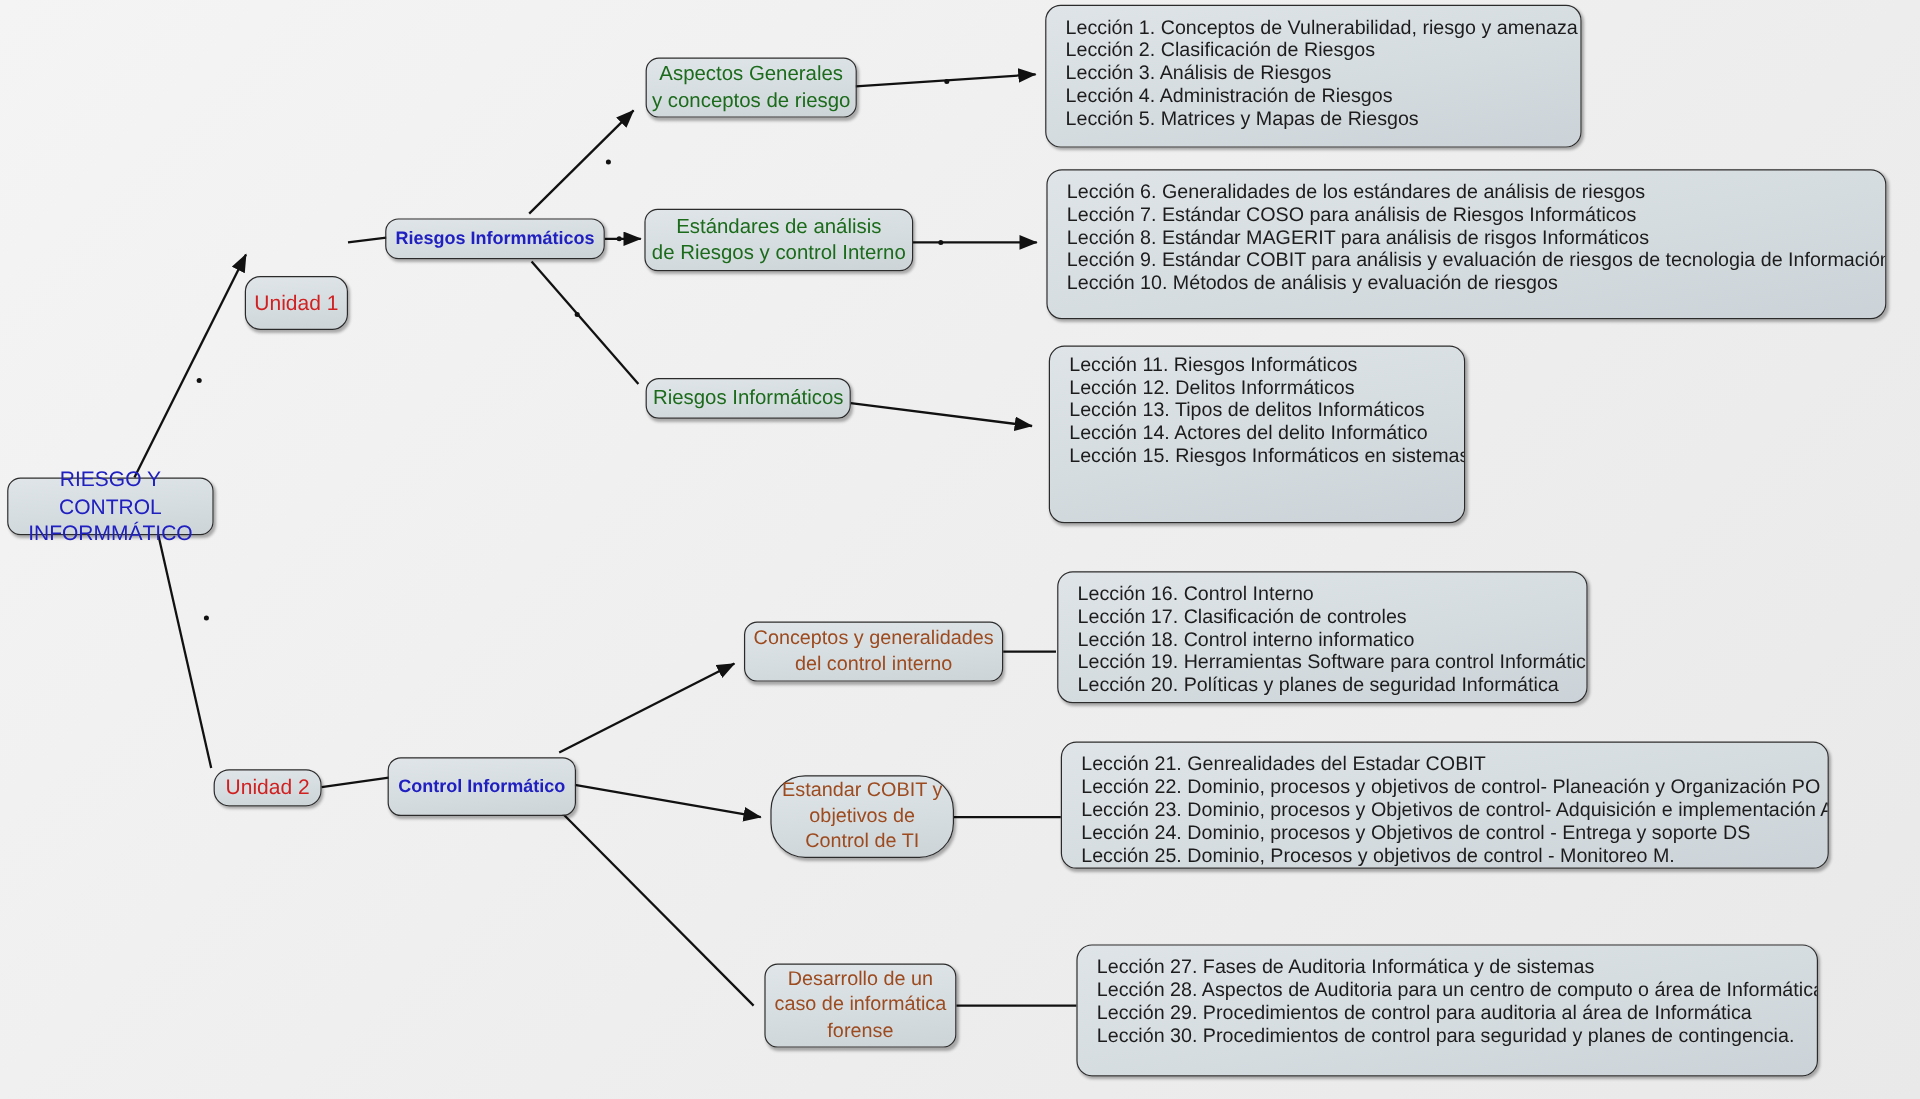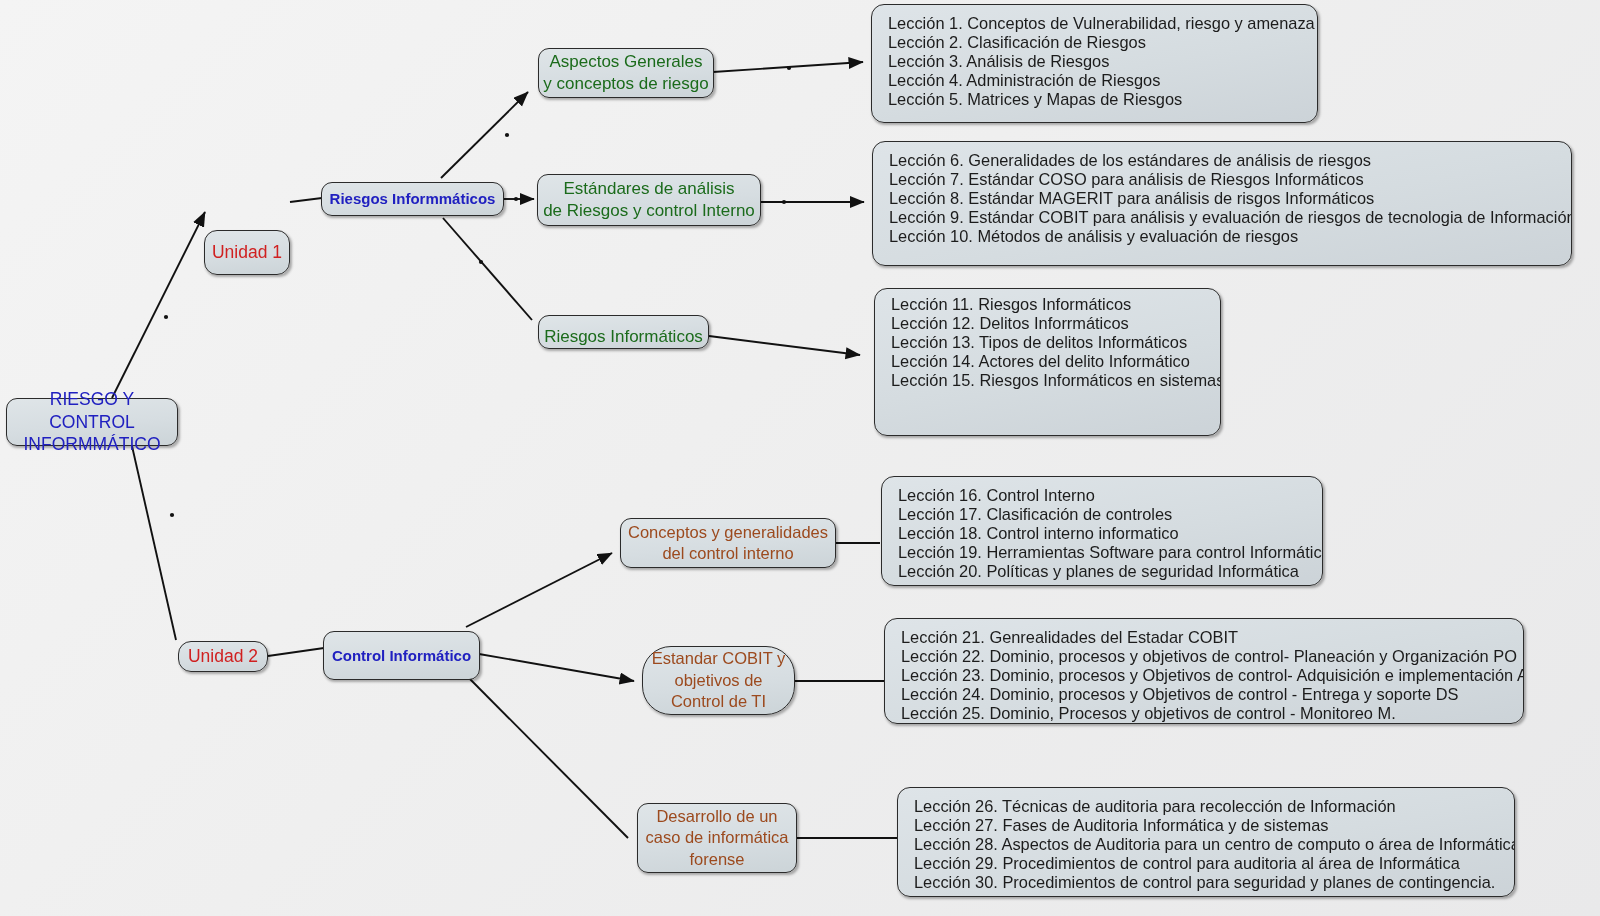--- a/index.html
+++ b/index.html
@@ -134,21 +134,21 @@
   </div>
 
   <div class="node topic-green" style="left:538px; top:48px; width:176px; height:50px;">
     <span>Aspectos Generales
 y conceptos de riesgo</span>
   </div>
   <div class="node topic-green" style="left:537px; top:174px; width:224px; height:52px;">
     <span>Estándares de análisis
 de Riesgos y control Interno</span>
   </div>
-  <div class="node topic-green" style="left:538px; top:315px; width:171px; height:34px;align-items:flex-end;">
+  <div class="node topic-green" style="left:538px; top:315px; width:171px; height:34px;">
     <span>Riesgos Informáticos</span>
   </div>
 
   <div class="node topic-brown" style="left:620px; top:518px; width:216px; height:50px;">
     <span>Conceptos y generalidades
 del control interno</span>
   </div>
   <div class="node topic-brown" style="left:642px; top:646px; width:153px; height:69px;border-radius:29px;">
     <span>Estandar COBIT y
 objetivos de
@@ -194,20 +194,19 @@
 
   <div class="lessonbox" style="left:884px; top:618px; width:640px; height:106px;">
     <span class="ln">Lección 21. Genrealidades del Estadar COBIT</span>
     <span class="ln">Lección 22. Dominio, procesos y objetivos de control- Planeación y Organización PO</span>
     <span class="ln">Lección 23. Dominio, procesos y Objetivos de control- Adquisición e implementación AI</span>
     <span class="ln">Lección 24. Dominio, procesos y Objetivos de control - Entrega y soporte DS</span>
     <span class="ln">Lección 25. Dominio, Procesos y objetivos de control - Monitoreo M.</span>
   </div>
 
   <div class="lessonbox" style="left:897px; top:787px; width:618px; height:110px;">
-    <span class="ln">Lección 26. Técnicas de auditoria para recolección de Información</span>
     <span class="ln">Lección 27. Fases de Auditoria Informática y de sistemas</span>
     <span class="ln">Lección 28. Aspectos de Auditoria para un centro de computo o área de Informática</span>
     <span class="ln">Lección 29. Procedimientos de control para auditoria al área de Informática</span>
     <span class="ln">Lección 30. Procedimientos de control para seguridad y planes de contingencia.</span>
   </div>
 
 </div>
 
 </body></html>

